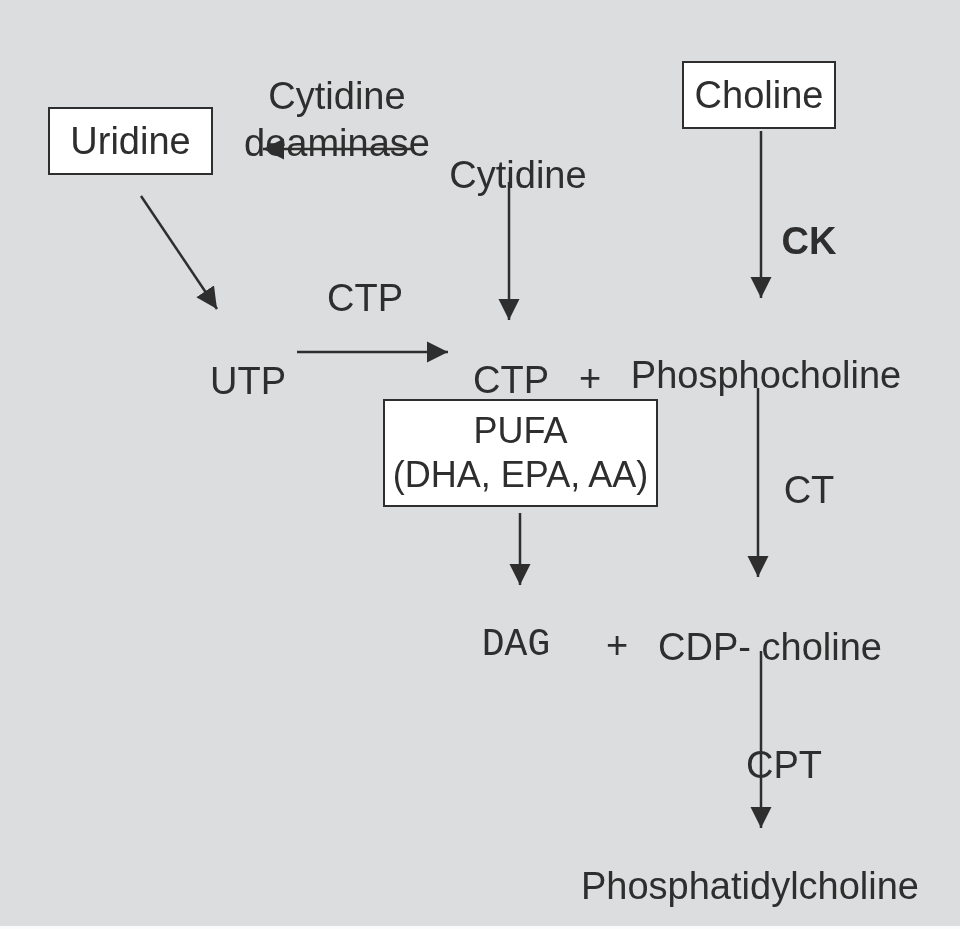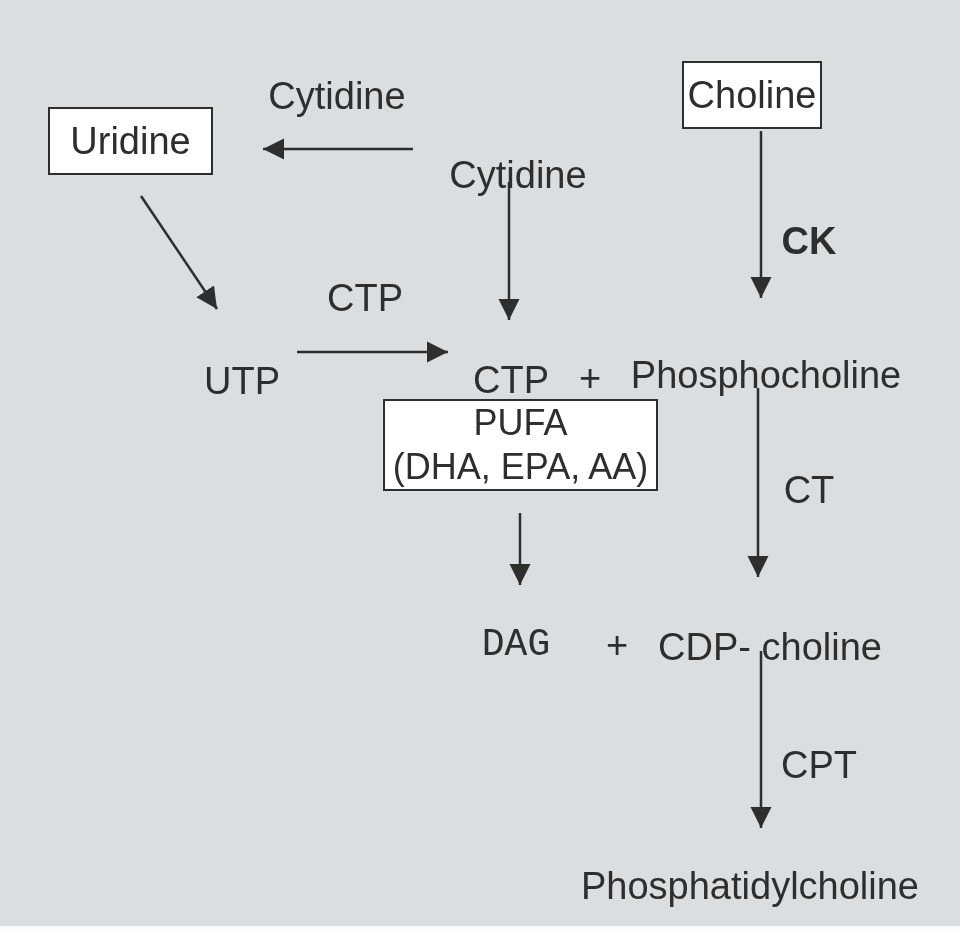--- a/index.html
+++ b/index.html
@@ -47,44 +47,45 @@
     <line x1="761" y1="131" x2="761" y2="298" stroke="#2e2e2e" stroke-width="2.5" marker-end="url(#ah)"></line>
     <line x1="758" y1="388" x2="758" y2="577" stroke="#2e2e2e" stroke-width="2.5" marker-end="url(#ah)"></line>
     <line x1="520" y1="513" x2="520" y2="585" stroke="#2e2e2e" stroke-width="2.5" marker-end="url(#ah)"></line>
     <line x1="761" y1="651" x2="761" y2="828" stroke="#2e2e2e" stroke-width="2.5" marker-end="url(#ah)"></line>
   </svg>
 
   <div class="node-box" style="left:48px;top:107px;width:165px;height:68px;">
     <div class="bx-line">Uridine</div>
   </div>
 
-  <div class="node-box" style="left:682px;top:61px;width:140px;height:68px;">
+  <div class="node-box" style="left:682px;top:61px;width:154px;height:68px;">
     <div class="bx-line">Choline</div>
   </div>
 
-  <div class="node-box pufa-box" style="left:383px;top:399px;width:275px;height:92px;">
+  <div class="node-box pufa-box" style="left:383px;top:399px;width:275px;height:108px;">
     <div class="bx-line">PUFA</div>
     <div class="bx-line">(DHA, EPA, AA)</div>
   </div>
 
   <div class="label two-line" style="left:337px;top:45px;">
     <div>Cytidine</div>
+    <div>deaminase</div>
   </div>
 
   <div class="label two-line" style="left:365px;top:247px;">
     <div>CTP</div>
   </div>
 
   <div class="label" style="left:809px;top:191px;font-weight:bold;">CK</div>
   <div class="label" style="left:809px;top:440px;">CT</div>
-  <div class="label" style="left:819px;top:715px;">CPT</div>
+  <div class="label" style="left:784px;top:715px;">CPT</div>
 
   <div class="label" style="left:518px;top:125px;">Cytidine</div>
 
-  <div class="label" style="left:242px;top:331px;">UTP</div>
+  <div class="label" style="left:248px;top:331px;">UTP</div>
 
   <div class="label" style="left:511px;top:330px;">CTP</div>
 
   <div class="label" style="left:590px;top:328px;">+</div>
 
   <div class="label" style="left:766px;top:325px;">Phosphocholine</div>
 
   <div class="label" style="left:516px;top:595px;font-family:Liberation Mono, monospace;">DAG</div>
 
   <div class="label" style="left:617px;top:595px;">+</div>

